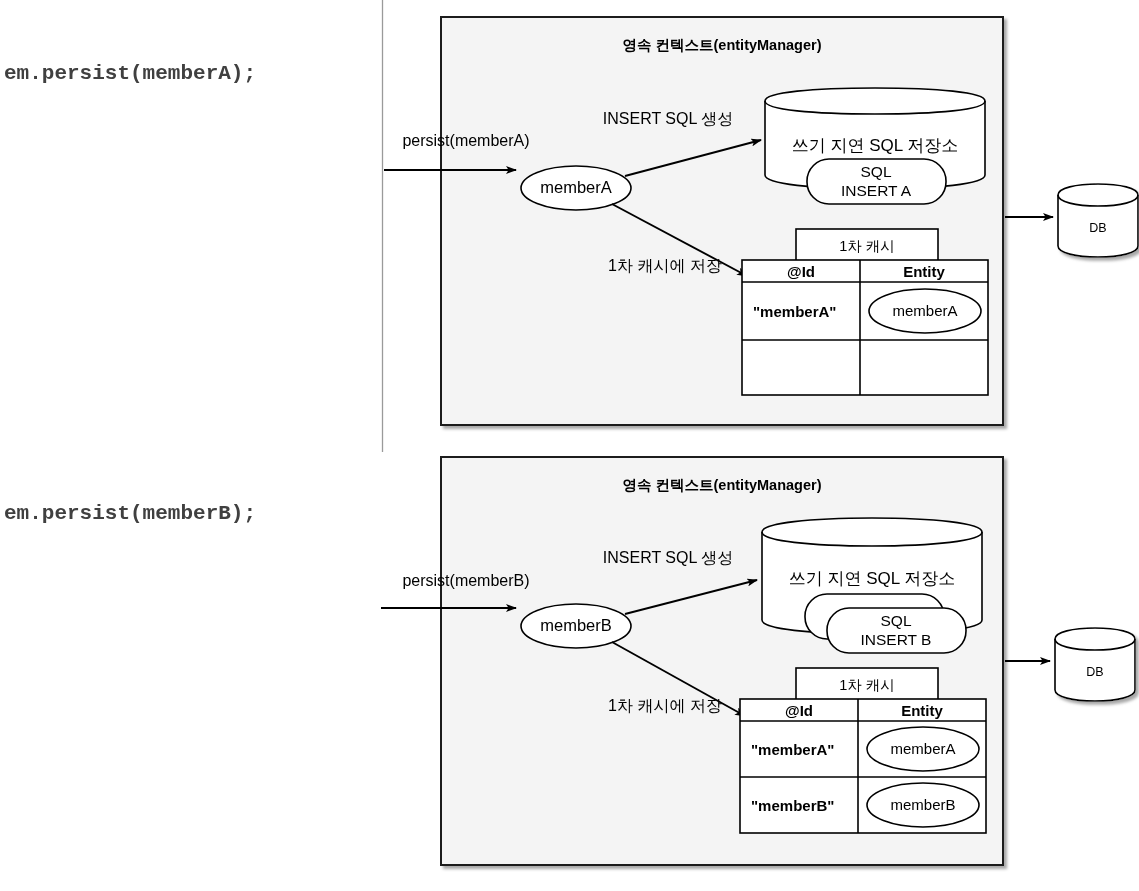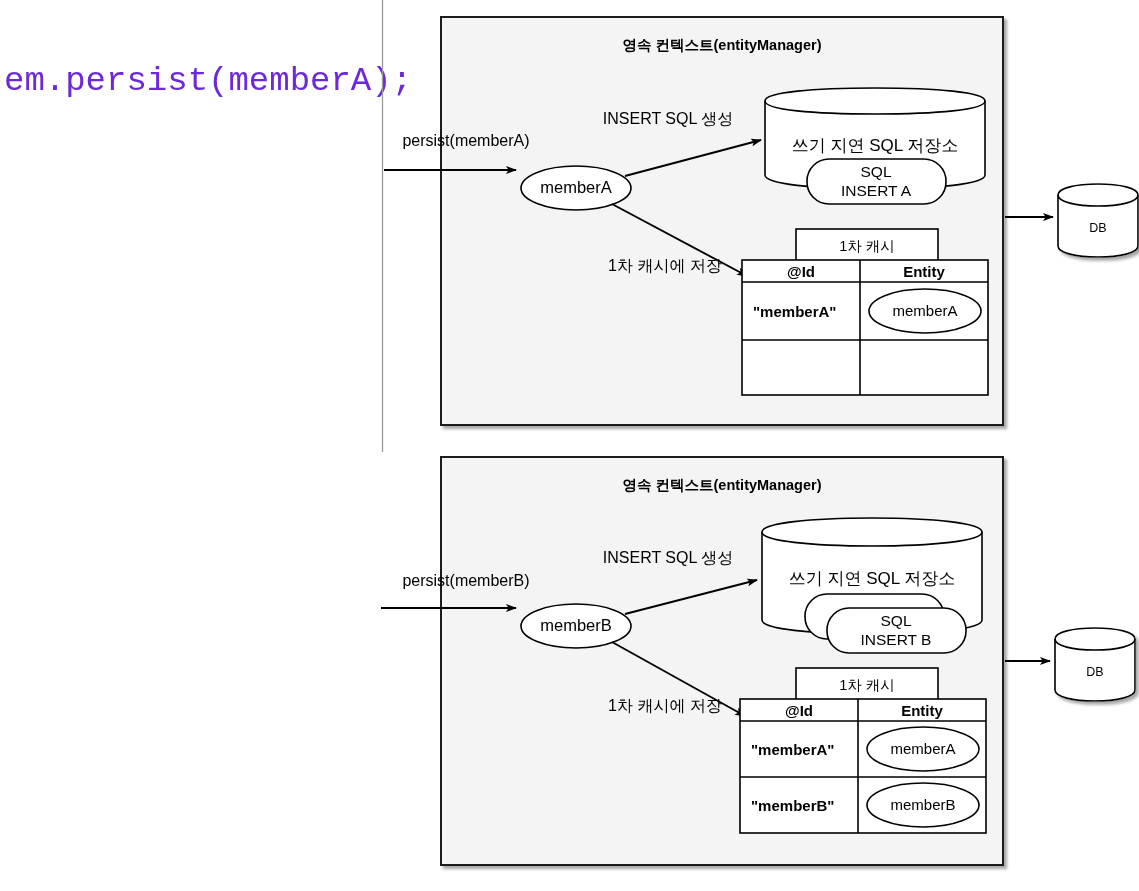--- a/index.html
+++ b/index.html
@@ -16,23 +16,23 @@
   }
   #stage {
     position: absolute;
     left: 0; top: 0;
     width: 1139px;
     height: 891px;
   }
   .code-label {
     position: absolute;
     font-family: "Liberation Mono", monospace;
-    font-weight: normal;
-    font-size: 34px;
-    color: #6d28d9;
+    font-weight: bold;
+    font-size: 21px;
+    color: #404040;
     white-space: nowrap;
     letter-spacing: 0px;
   }
   #code-label-a { left: 4px; top: 62px; }
   #code-label-b { left: 4px; top: 502px; }
 
   svg.diagram {
     position: absolute;
     left: 0; top: 0;
     width: 1139px;
@@ -78,20 +78,21 @@
   .t-ent { font-size: 15px; text-anchor: middle; }
   .t-db { font-size: 12.5px; text-anchor: middle; }
 </style>
 </head>
 <body>
 
 <div id="stage">
 
   <div class="code-label" id="code-label-a">em.persist(memberA);</div>
 
+  <div class="code-label" id="code-label-b">em.persist(memberB);</div>
 
   <svg class="diagram" viewBox="0 0 1139 891">
     <defs>
       <marker id="arrowhead" markerWidth="11" markerHeight="8" refX="10" refY="4" orient="auto" markerUnits="userSpaceOnUse">
         <path d="M0,0 L11,4 L0,8 L2.6,4 Z" fill="#000000"></path>
       </marker>
       <filter id="dshadow" x="-20%" y="-20%" width="150%" height="150%">
         <feDropShadow dx="3" dy="3" stdDeviation="1.6" flood-color="#999999" flood-opacity="0.85"></feDropShadow>
       </filter>
     </defs>

